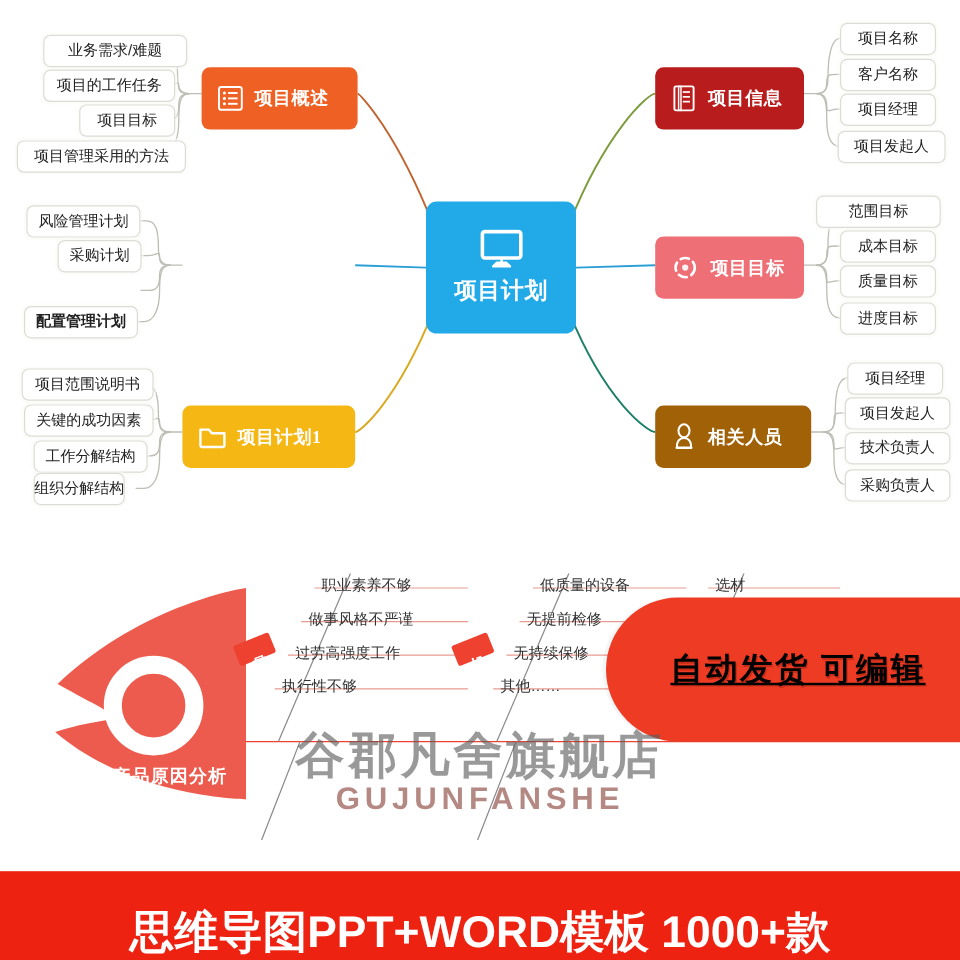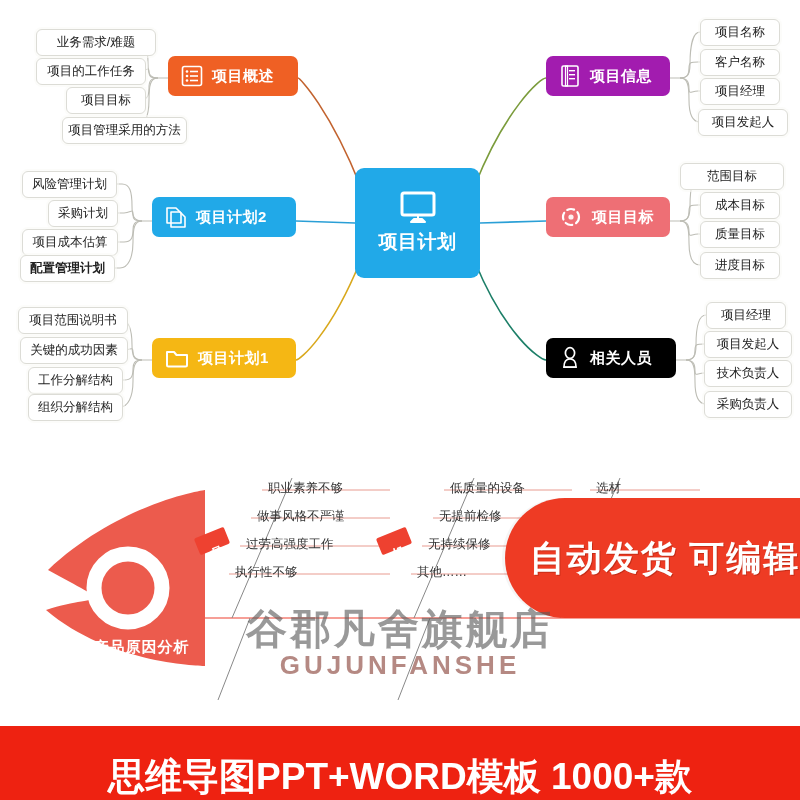--- a/index.html
+++ b/index.html
@@ -22,27 +22,27 @@
     color:#fff;
   }
 
   
   #central{
     left:355px;top:168px;width:125px;height:110px;border-radius:9px;
     background:#21a9e8;flex-direction:column;justify-content:center;gap:4px;
   }
   #central .nlabel{font-size:19px;font-weight:700;}
 
-  .branch-node{height:40px;padding:0 13px;gap:9px;}
+  .branch-node{height:52px;padding:0 13px;gap:9px;font-family:Liberation Serif, serif;}
   #n-overview{left:168px;top:56px;width:130px;background:#ef6024;}
   #n-plan2{left:152px;top:197px;width:144px;background:#21a9e8;}
   #n-plan1{left:152px;top:338px;width:144px;background:#f5b714;}
-  #n-info{left:546px;top:56px;width:124px;background:#a21caf;}
+  #n-info{left:546px;top:56px;width:124px;background:#b91c1c;}
   #n-goal{left:546px;top:197px;width:124px;background:#ee6f75;}
-  #n-people{left:546px;top:338px;width:130px;background:#000000;}
+  #n-people{left:546px;top:338px;width:130px;background:#a16207;}
 
   
   .leaf{
     position:absolute;box-sizing:border-box;height:27px;
     border:1px solid #dcdcd6;border-radius:6px;background:#fff;
     display:flex;align-items:center;justify-content:center;
     font-size:12.5px;color:#222;white-space:nowrap;padding:0 7px;
     box-shadow:0 0 0 2px rgba(250,250,245,.55);
   }
 
@@ -65,22 +65,22 @@
   }
 
   
   #promo-banner{
     position:absolute;left:505px;top:498px;width:320px;height:120px;
     background:#ee3b24;border-radius:60px 6px 6px 60px;
     display:flex;align-items:center;justify-content:center;
     box-shadow:-3px 0 0 rgba(0,0,0,.04);
   }
   #promo-banner .ptxt{
-    color:#ffffff;font-size:35px;font-weight:800;letter-spacing:2px;
-    white-space:nowrap;text-shadow:1px 1px 0 #c62d18;
+    color:#000000;font-size:27px;font-weight:800;letter-spacing:2px;
+    white-space:nowrap;text-shadow:1px 1px 0 #c62d18;text-decoration:underline;
   }
   #watermark{
     position:absolute;left:0;top:608px;width:800px;text-align:center;
     pointer-events:none;
   }
   #watermark .wm-cn{
     font-size:41px;font-weight:700;color:rgba(90,90,90,.62);letter-spacing:3px;
     line-height:1.05;
   }
   #watermark .wm-en{
@@ -160,48 +160,38 @@
           <rect x="9" y="10.2" width="8" height="1.6" fill="#fff"></rect>
         <circle cx="6" cy="15.5" r="1.3" fill="#fff"></circle>
           <rect x="9" y="14.7" width="8" height="1.6" fill="#fff"></rect>
       </svg>
     </span>
     <span class="nlabel">项目概述</span>
   </div>
   <div class="leaf" style="left:36px;top:29px;width:120px;">业务需求/难题</div>
   <div class="leaf" style="left:36px;top:58px;width:110px;">项目的工作任务</div>
   <div class="leaf" style="left:66px;top:87px;width:80px;">项目目标</div>
-  <div class="leaf" style="left:14px;top:117px;width:125px;margin-left:48px;">项目管理采用的方法</div>
-
-  <div class="node branch-node" id="n-plan2">
-    <span class="nicon">
-      <svg width="22" height="24" viewBox="0 0 22 24">
-        <path d="M2 3 h9 l5 5 v10 h-14 z" fill="none" stroke="#fff" stroke-width="1.6" stroke-linejoin="round"></path>
-        <path d="M6 7 h9 l5 5 v10 h-14 z" fill="none" stroke="#fff" stroke-width="1.6" stroke-linejoin="round"></path>
-      </svg>
-    </span>
-    <span class="nlabel">项目计划2</span>
-  </div>
+  <div class="leaf" style="left:14px;top:117px;width:141px;">项目管理采用的方法</div>
+
   <div class="leaf" style="left:22px;top:171px;width:95px;">风险管理计划</div>
   <div class="leaf" style="left:48px;top:200px;width:70px;">采购计划</div>
-  <div class="leaf" style="left:22px;top:229px;width:96px;">项目成本估算</div>
   <div class="leaf" style="left:20px;top:255px;width:95px;font-weight:bold;">配置管理计划</div>
 
   <div class="node branch-node" id="n-plan1">
     <span class="nicon">
       <svg width="24" height="22" viewBox="0 0 24 22">
         <path d="M2 5 h7 l2.5 3 h10.5 v10 a1.5 1.5 0 0 1 -1.5 1.5 h-17 a1.5 1.5 0 0 1 -1.5 -1.5 z" fill="none" stroke="#fff" stroke-width="2" stroke-linejoin="round"></path>
       </svg>
     </span>
     <span class="nlabel">项目计划1</span>
   </div>
   <div class="leaf" style="left:18px;top:307px;width:110px;">项目范围说明书</div>
   <div class="leaf" style="left:20px;top:337px;width:108px;">关键的成功因素</div>
   <div class="leaf" style="left:28px;top:367px;width:95px;">工作分解结构</div>
-  <div class="leaf" style="left:28px;top:394px;width:95px;">组织分解结构</div>
+  <div class="leaf" style="left:28px;top:394px;width:76px;">组织分解结构</div>
 
   <div class="node branch-node" id="n-info">
     <span class="nicon">
       <svg width="22" height="24" viewBox="0 0 22 24">
         <rect x="3" y="2" width="16" height="20" rx="1.5" fill="none" stroke="#fff" stroke-width="1.6"></rect>
         <rect x="6.5" y="2" width="2" height="20" fill="none" stroke="#fff" stroke-width="1.2"></rect>
         <rect x="10" y="6" width="6" height="1.4" fill="#fff"></rect>
         <rect x="10" y="10" width="6" height="1.4" fill="#fff"></rect>
         <rect x="10" y="14" width="6" height="1.4" fill="#fff"></rect>
       </svg>

